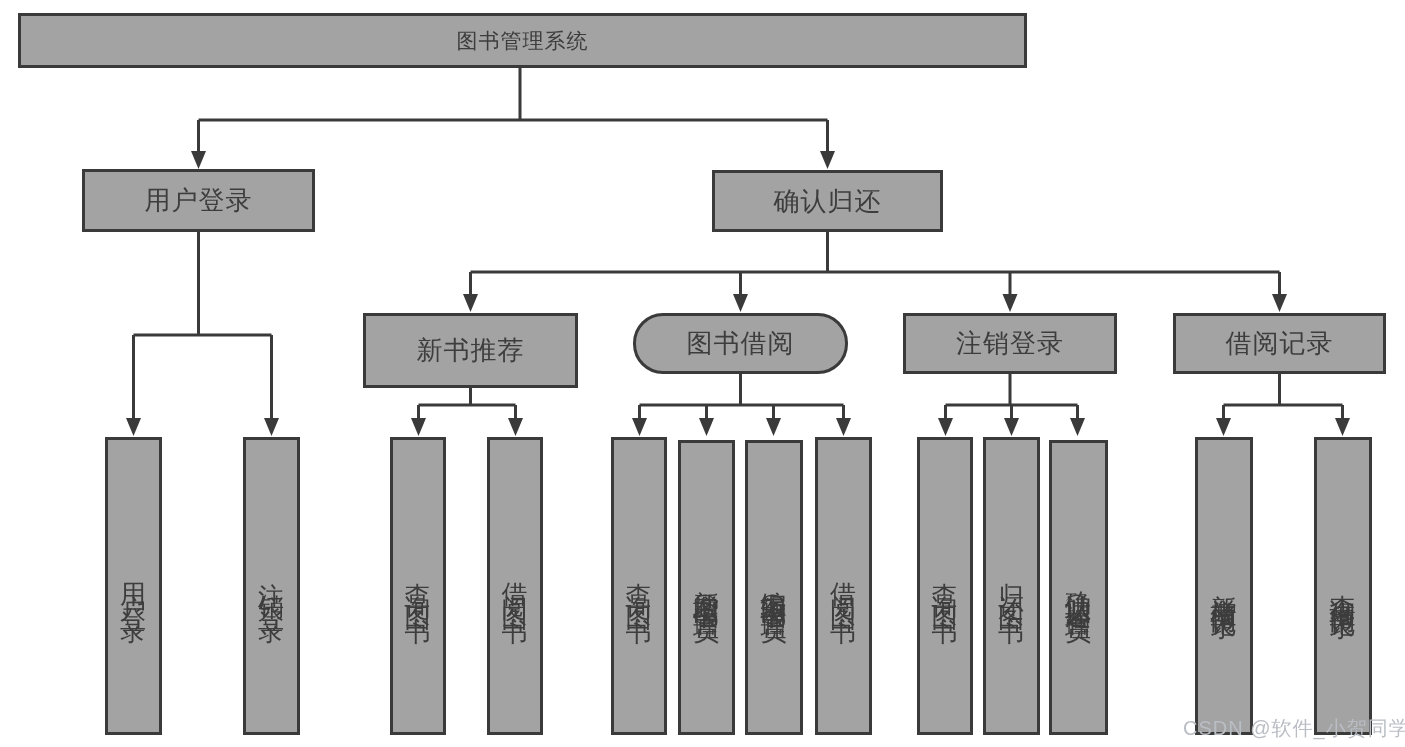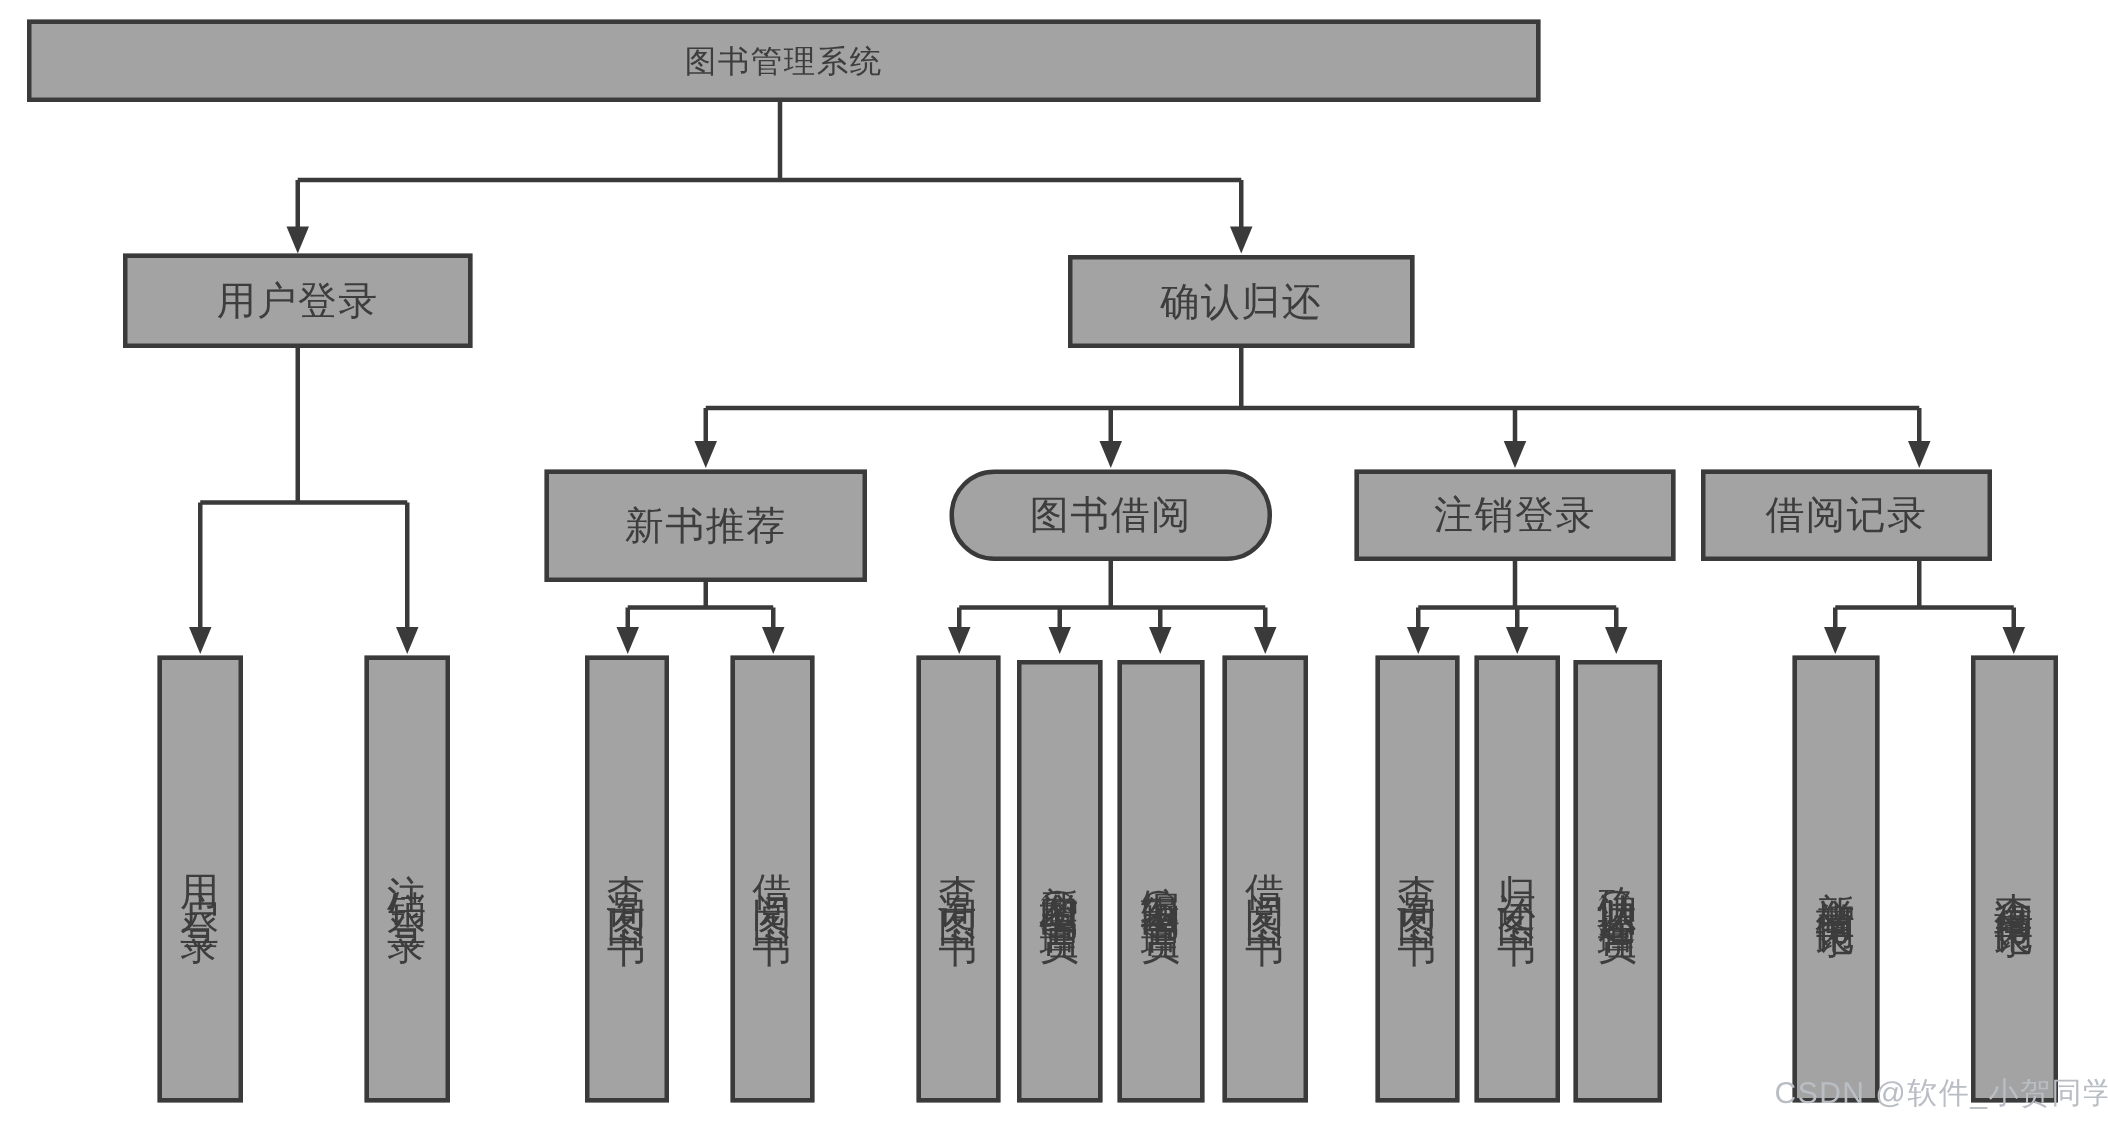--- a/index.html
+++ b/index.html
@@ -88,21 +88,21 @@
   </svg>
 
   <div class="node node-h node-root" style="left:18px;top:13px;width:1009px;height:55px;">图书管理系统</div>
 
   <div class="node node-h" style="left:82px;top:169px;width:233px;height:63px;">用户登录</div>
   <div class="node node-h" style="left:712px;top:170px;width:231px;height:62px;">确认归还</div>
 
   <div class="node node-h" style="left:363px;top:313px;width:215px;height:75px;">新书推荐</div>
   <div class="node node-h" style="left:633px;top:313px;width:215px;height:61px;border-radius:30px;">图书借阅</div>
   <div class="node node-h" style="left:903px;top:313px;width:214px;height:61px;">注销登录</div>
-  <div class="node node-h" style="left:1134px;top:313px;width:194px;height:61px;">借阅记录</div>
+  <div class="node node-h" style="left:1173px;top:313px;width:213px;height:61px;">借阅记录</div>
 
   <div class="node node-v" style="left:105px;top:437px;width:57px;height:298px;">用户登录</div>
   <div class="node node-v" style="left:243px;top:437px;width:57px;height:298px;">注销登录</div>
 
   <div class="node node-v" style="left:390px;top:437px;width:56px;height:298px;">查询图书</div>
   <div class="node node-v" style="left:487px;top:437px;width:56px;height:298px;">借阅图书</div>
 
   <div class="node node-v" style="left:611px;top:437px;width:56px;height:298px;">查询图书</div>
   <div class="node node-v long" style="left:678px;top:440px;width:57px;height:295px;">新增图书（管理员）</div>
   <div class="node node-v long" style="left:745px;top:440px;width:58px;height:295px;">编辑图书（管理员）</div>

